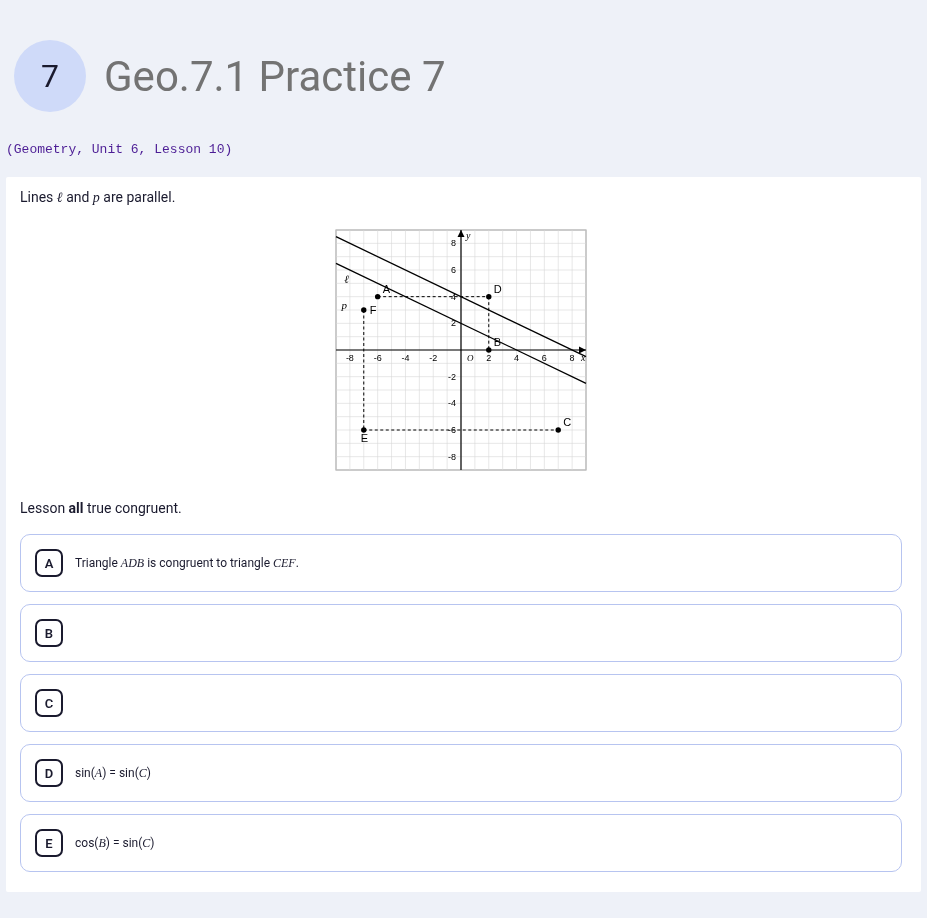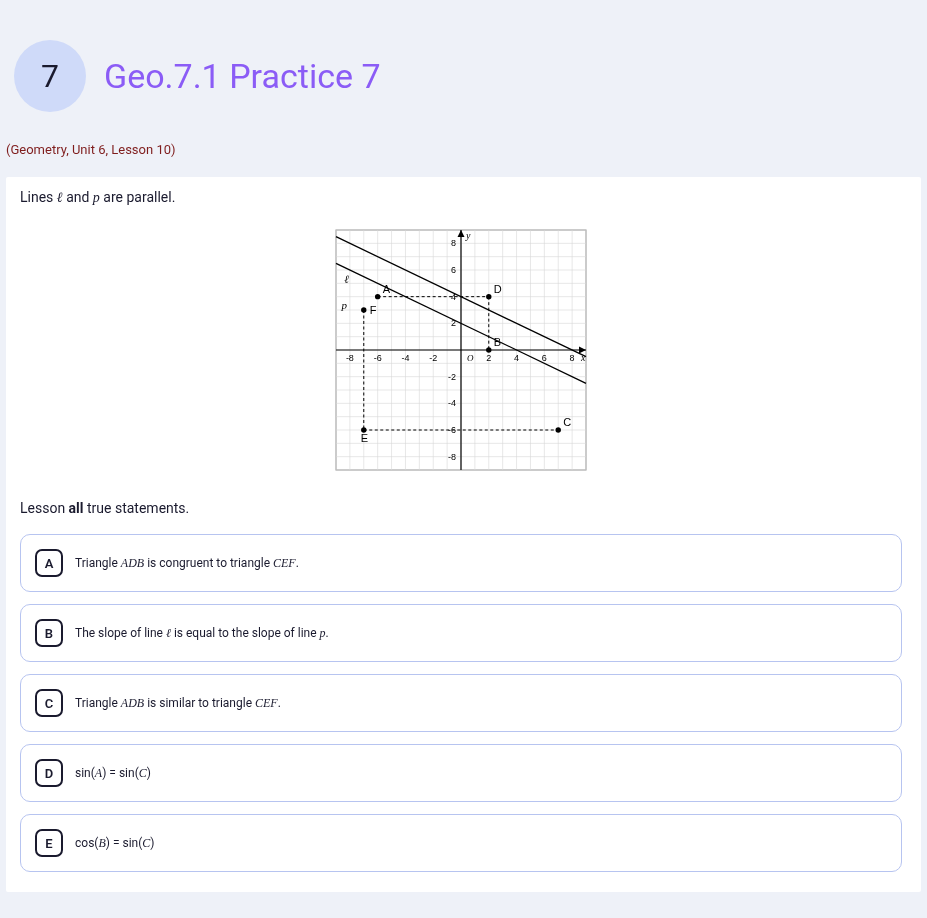--- a/index.html
+++ b/index.html
@@ -28,30 +28,31 @@
   border-radius: 50%;
   background: #cfdaf9;
   display: flex;
   align-items: center;
   justify-content: center;
   font-size: 32px;
   font-weight: 400;
   color: #1a1a2e;
 }
 .title {
-  font-size: 34px;
+  font-size: 42px;
   font-weight: 400;
-  color: #8b5cf6;
+  color: #737373;
   text-align: center;
 }
 .source {
   font-size: 13px;
-  color: #7f1d1d;
+  color: #4c1d95;
   margin-top: 30px;
   margin-left: -8px;
+  font-family: Liberation Mono, monospace;
 }
 .card {
   background: #ffffff;
   margin: 0 6px 40px 6px;
   border-radius: 2px;
   padding: 12px 19px 20px 14px;
 }
 .stmt {
   font-size: 14px;
   color: #1a1a2e;
@@ -199,35 +200,33 @@
           <circle cx="37.77777777777777" cy="90" r="2.7" fill="#000"></circle>
           <text x="43.77777777777777" y="94" font-size="11" font-family="Arial" fill="#000">F</text>
           <circle cx="37.77777777777777" cy="210" r="2.7" fill="#000"></circle>
           <text x="34.77777777777777" y="222" font-size="11" font-family="Arial" fill="#000">E</text>
           <circle cx="232.2222222222222" cy="210" r="2.7" fill="#000"></circle>
           <text x="237.2222222222222" y="206" font-size="11" font-family="Arial" fill="#000">C</text>
         </svg>
     </div>
 
     <p class="prompt">
-      <span>Lesson </span><strong>all</strong><span> true statements.</span>
+      <span>Lesson </span><strong>all</strong><span> true congruent.</span>
     </p>
 
     <div class="options" id="options">
         <div class="option">
           <div class="option-letter">A</div>
           <div class="option-text"><span class="">Triangle </span><span class="mi">ADB</span><span class=""> is congruent to triangle </span><span class="mi">CEF</span><span class="">.</span></div>
         </div>
         <div class="option">
           <div class="option-letter">B</div>
-          <div class="option-text"><span class="">The slope of line </span><span class="mi">ℓ</span><span class=""> is equal to the slope of line </span><span class="mi">p</span><span class="">.</span></div>
         </div>
         <div class="option">
           <div class="option-letter">C</div>
-          <div class="option-text"><span class="">Triangle </span><span class="mi">ADB</span><span class=""> is similar to triangle </span><span class="mi">CEF</span><span class="">.</span></div>
         </div>
         <div class="option">
           <div class="option-letter">D</div>
           <div class="option-text"><span class="">sin(</span><span class="mi">A</span><span class="">) = sin(</span><span class="mi">C</span><span class="">)</span></div>
         </div>
         <div class="option">
           <div class="option-letter">E</div>
           <div class="option-text"><span class="">cos(</span><span class="mi">B</span><span class="">) = sin(</span><span class="mi">C</span><span class="">)</span></div>
         </div>
       </div>

